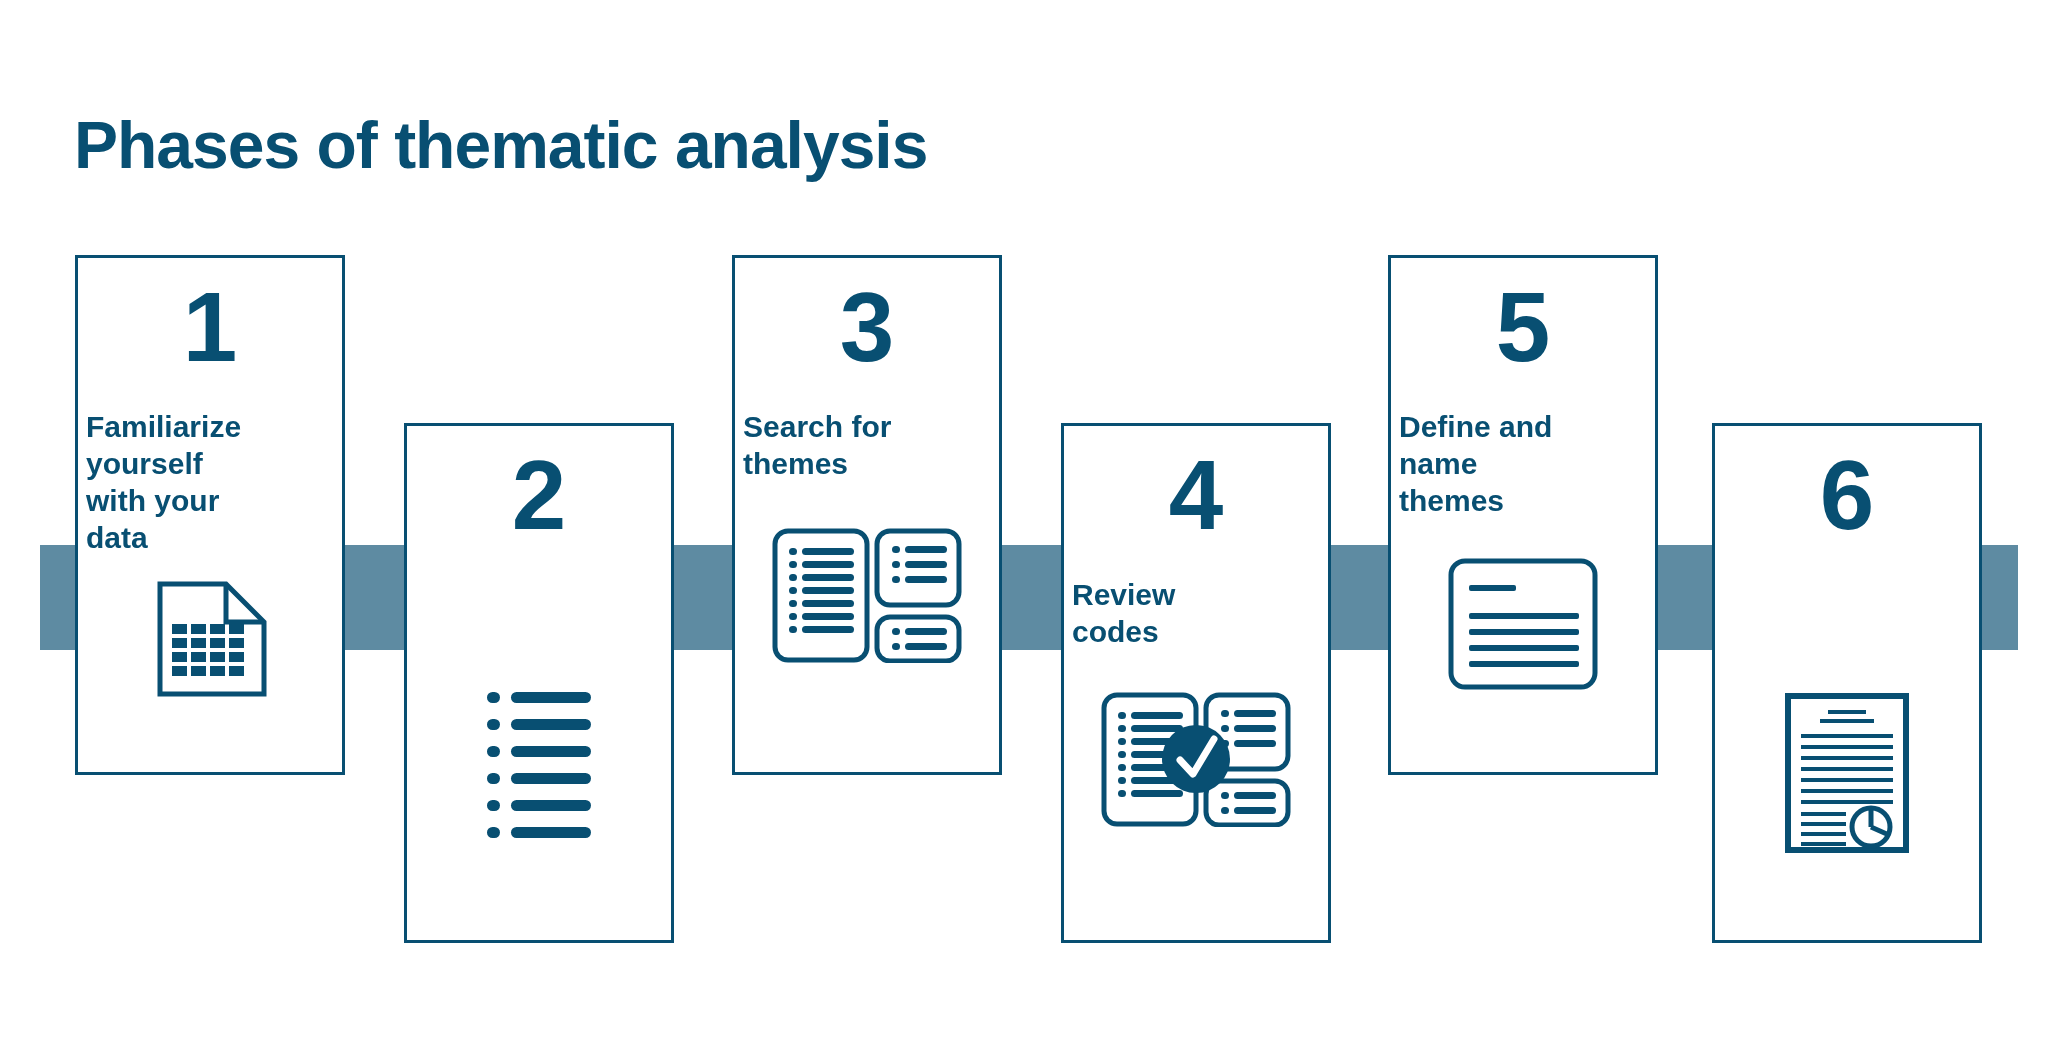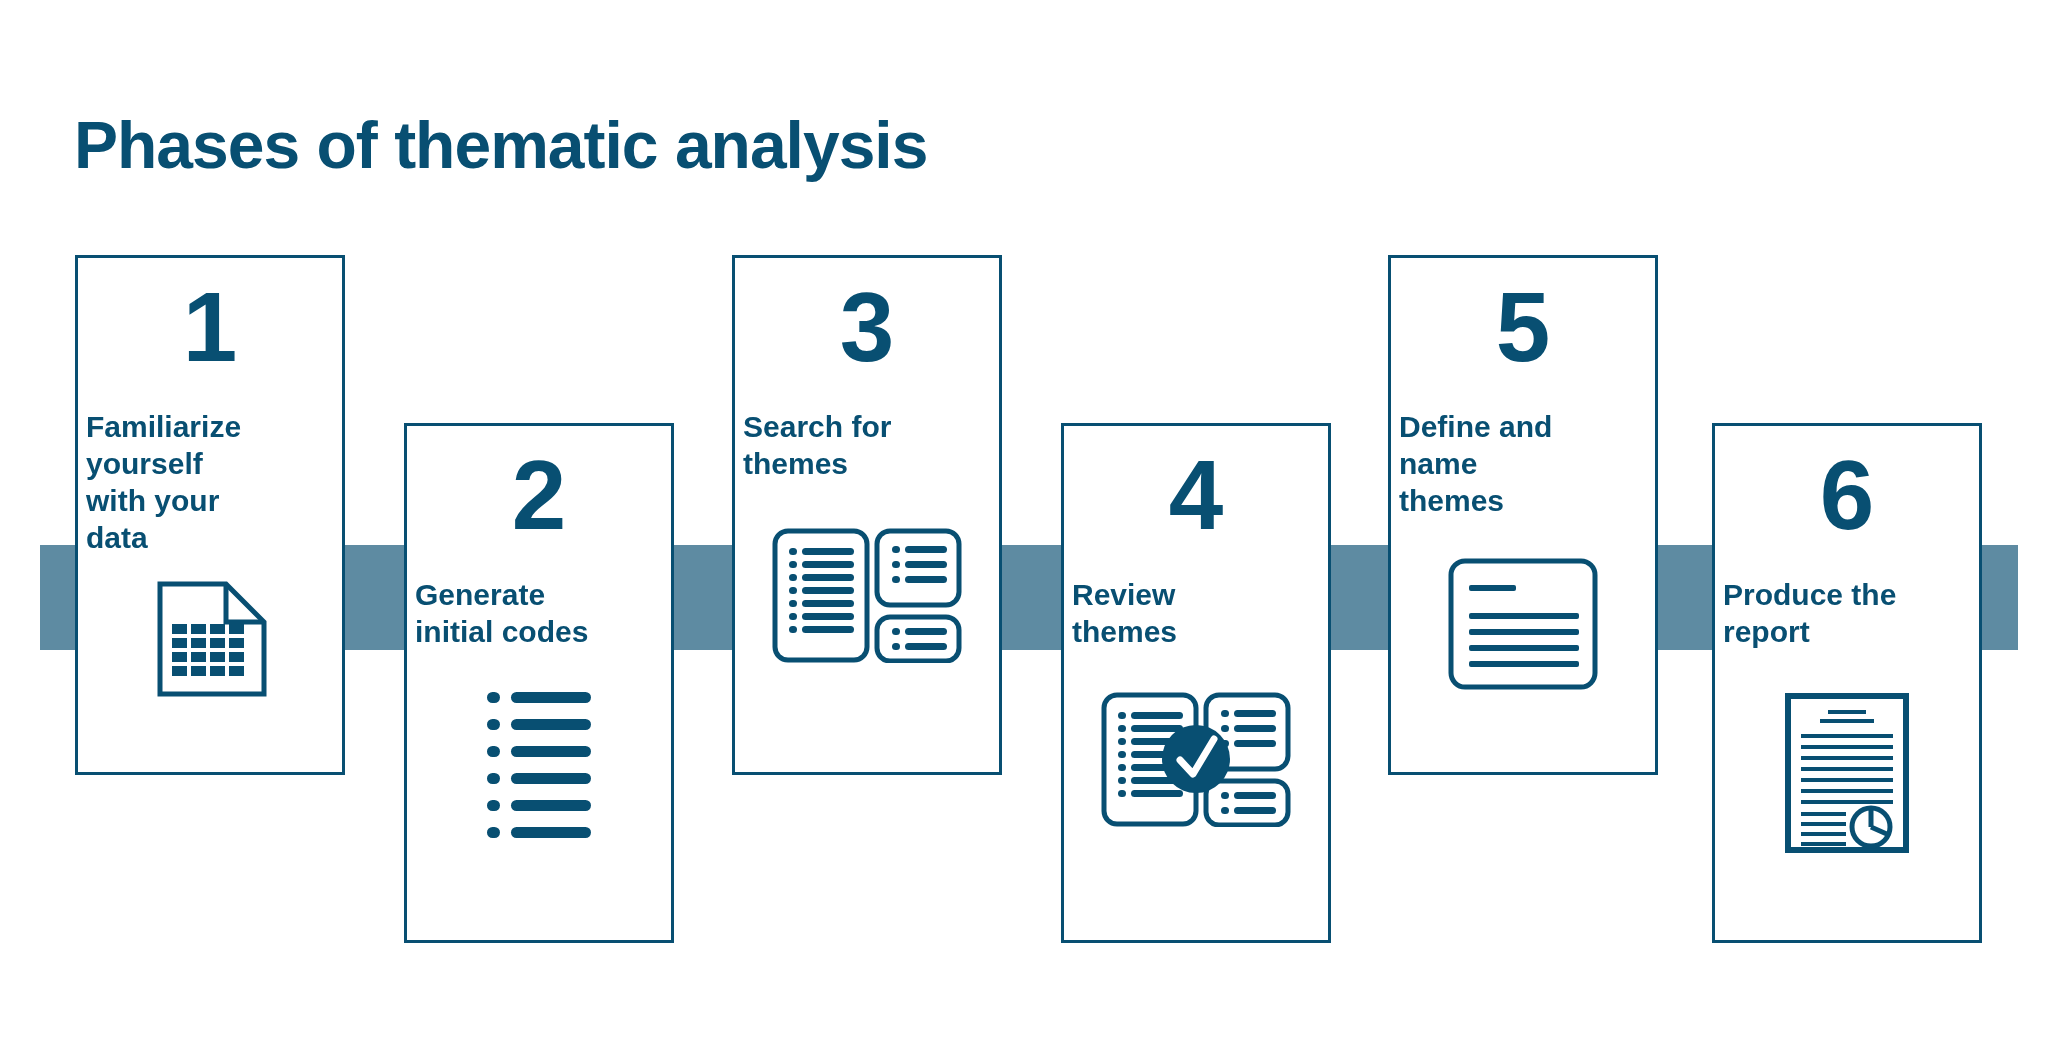--- a/index.html
+++ b/index.html
@@ -93,22 +93,20 @@
             <rect x="39" y="86" width="15" height="10"></rect>
             <rect x="58" y="86" width="15" height="10"></rect>
             <rect x="77" y="86" width="15" height="10"></rect>
         </g>
       </svg>
     </div>
   </div>
 
   <div class="card card-2">
     <div class="num">2</div>
-    <div class="heading">Generate
-initial codes</div>
     <div class="icon-wrap">
       <svg width="104" height="146" viewBox="0 0 104 146" fill="currentColor">
         <rect x="0" y="0" width="13" height="11" rx="5.5"></rect>
           <rect x="24" y="0" width="80" height="11" rx="5.5"></rect>
         <rect x="0" y="27" width="13" height="11" rx="5.5"></rect>
           <rect x="24" y="27" width="80" height="11" rx="5.5"></rect>
         <rect x="0" y="54" width="13" height="11" rx="5.5"></rect>
           <rect x="24" y="54" width="80" height="11" rx="5.5"></rect>
         <rect x="0" y="81" width="13" height="11" rx="5.5"></rect>
           <rect x="24" y="81" width="80" height="11" rx="5.5"></rect>
@@ -155,21 +153,21 @@
           <rect x="120" y="115" width="8" height="7" rx="3.5"></rect>
             <rect x="133" y="115" width="42" height="7" rx="3.5"></rect>
         </g>
       </svg>
     </div>
   </div>
 
   <div class="card card-4">
     <div class="num">4</div>
     <div class="heading">Review
-themes</div>
+codes</div>
     <div class="icon-wrap">
       <svg width="190" height="135" viewBox="0 0 190 135" fill="none">
         <rect x="3" y="3" width="92" height="129" rx="13" stroke="currentColor" stroke-width="5"></rect>
         <rect x="105" y="3" width="82" height="74" rx="13" stroke="currentColor" stroke-width="5"></rect>
         <rect x="105" y="89" width="82" height="44" rx="13" stroke="currentColor" stroke-width="5"></rect>
         <g fill="currentColor">
           <rect x="17" y="20" width="8" height="7" rx="3.5"></rect>
             <rect x="30" y="20" width="52" height="7" rx="3.5"></rect>
           <rect x="17" y="33" width="8" height="7" rx="3.5"></rect>
             <rect x="30" y="33" width="52" height="7" rx="3.5"></rect>
@@ -214,22 +212,20 @@
           <rect x="21" y="71" width="110" height="6" rx="2"></rect>
           <rect x="21" y="87" width="110" height="6" rx="2"></rect>
           <rect x="21" y="103" width="110" height="6" rx="2"></rect>
         </g>
       </svg>
     </div>
   </div>
 
   <div class="card card-6">
     <div class="num">6</div>
-    <div class="heading">Produce the
-report</div>
     <div class="icon-wrap">
       <svg width="126" height="162" viewBox="0 0 126 162" fill="none">
         <rect x="4" y="4" width="118" height="154" stroke="currentColor" stroke-width="6"></rect>
         <g fill="currentColor">
           <rect x="44" y="18" width="38" height="4"></rect>
           <rect x="36" y="27" width="54" height="4"></rect>
           <rect x="17" y="42" width="92" height="4"></rect>
           <rect x="17" y="53" width="92" height="4"></rect>
           <rect x="17" y="64" width="92" height="4"></rect>
           <rect x="17" y="75" width="92" height="4"></rect>

